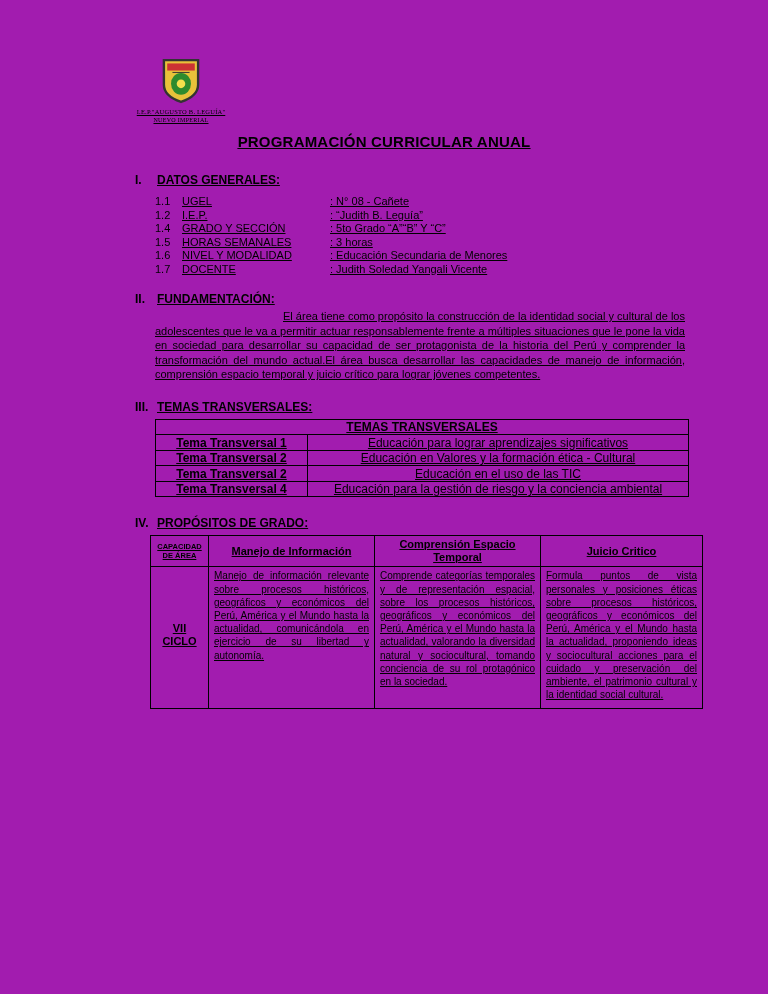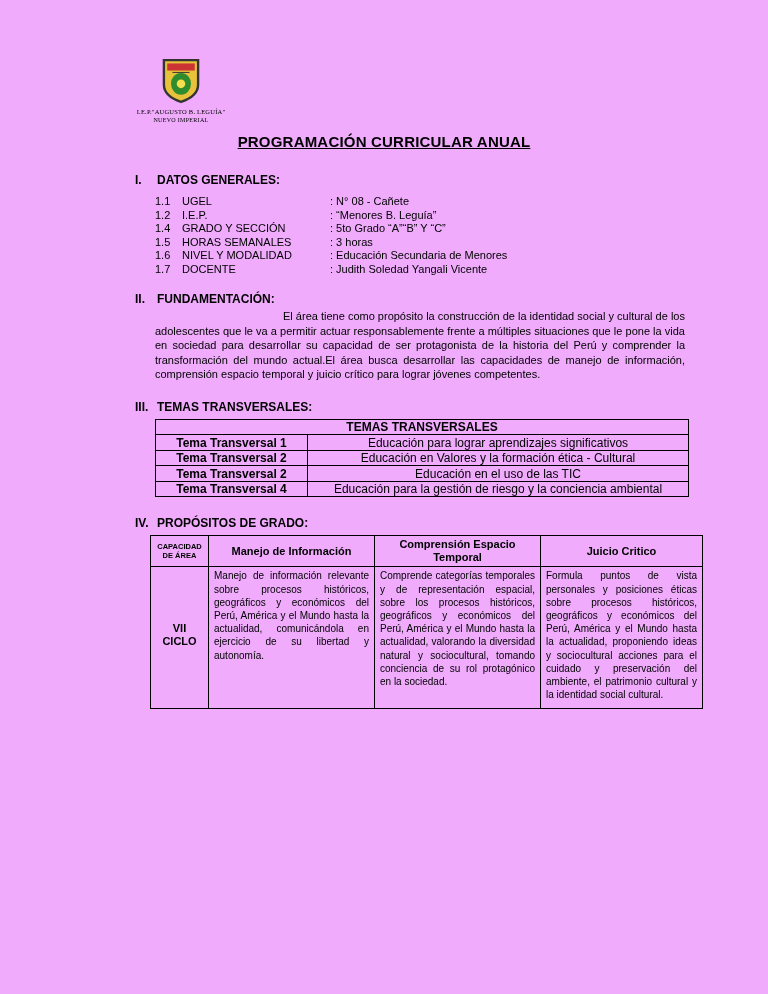--- a/index.html
+++ b/index.html
@@ -1,20 +1,20 @@
 <!DOCTYPE html>
 <html><head>
 <meta charset="utf-8">
 <style>
   * { margin:0; padding:0; box-sizing:border-box; }
   html,body { background:#ffffff; }
   .page {
-    width:768px; height:994px; background:#f0abfc; color:#000;
+    width:768px; height:994px; background:#a21caf; color:#000;
     font-family:"Liberation Sans", sans-serif; font-size:11px;
-    position:relative; overflow:hidden;
+    position:relative; overflow:hidden;text-decoration:underline;
   }
   
   .logo-block { padding-top:58px; margin-left:122px; width:118px; text-align:center; }
   .logo-block svg { display:block; margin:0 auto; }
   .school-line1 {
     font-family:"Liberation Serif", serif; font-size:6.5px; letter-spacing:.2px;
     margin-top:4px; white-space:nowrap;
   }
   .school-line2 {
     font-family:"Liberation Serif", serif; font-size:6px; letter-spacing:.3px; margin-top:2px;
@@ -82,21 +82,21 @@
     <span class="numeral">I.</span><span>DATOS GENERALES:</span>
   </div>
 
   <div class="datos-list">
     <div class="datos-row">
       <span><span class="num">1.1</span><span>UGEL</span></span>
       <span>: N° 08 - Cañete</span>
     </div>
     <div class="datos-row">
       <span><span class="num">1.2</span><span>I.E.P.</span></span>
-      <span>: “Menores B. Leguía”</span>
+      <span>: “Judith B. Leguía”</span>
     </div>
     <div class="datos-row">
       <span><span class="num">1.4</span><span>GRADO Y SECCIÓN</span></span>
       <span>: 5to Grado “A”“B” Y “C”</span>
     </div>
     <div class="datos-row">
       <span><span class="num">1.5</span><span>HORAS SEMANALES</span></span>
       <span>: 3 horas</span>
     </div>
     <div class="datos-row">

